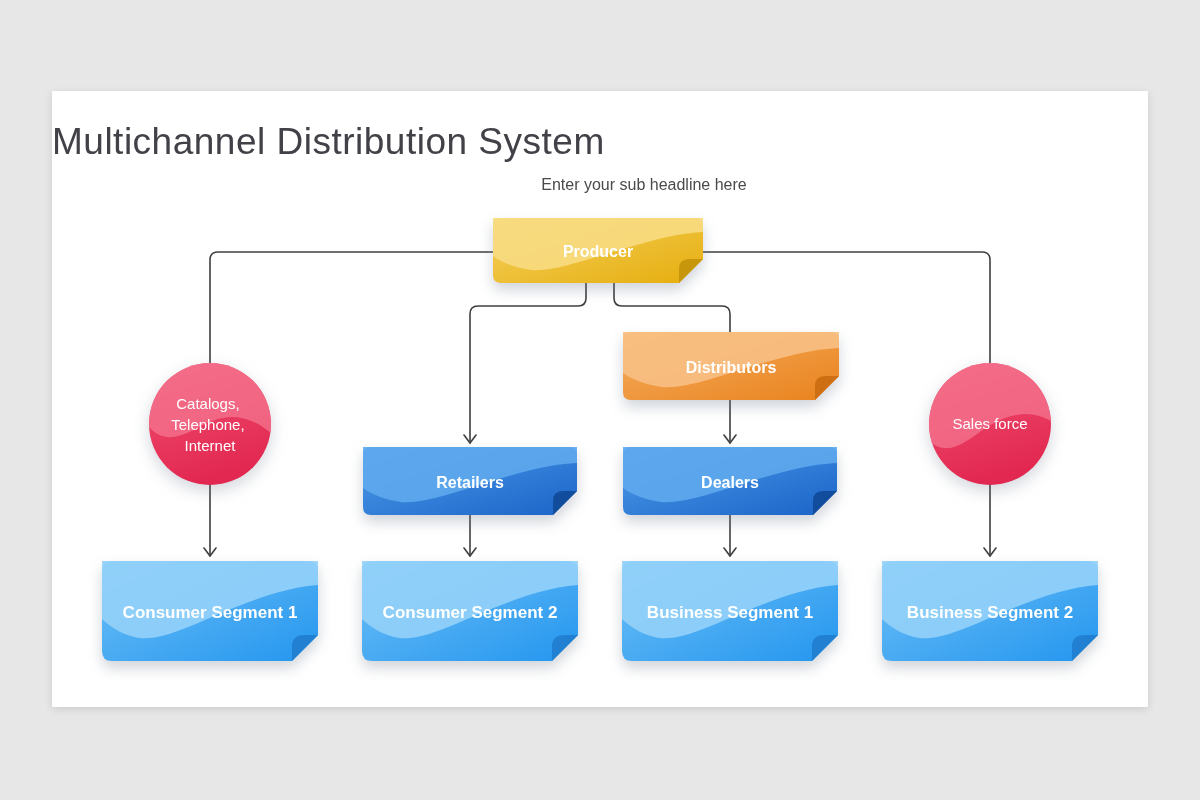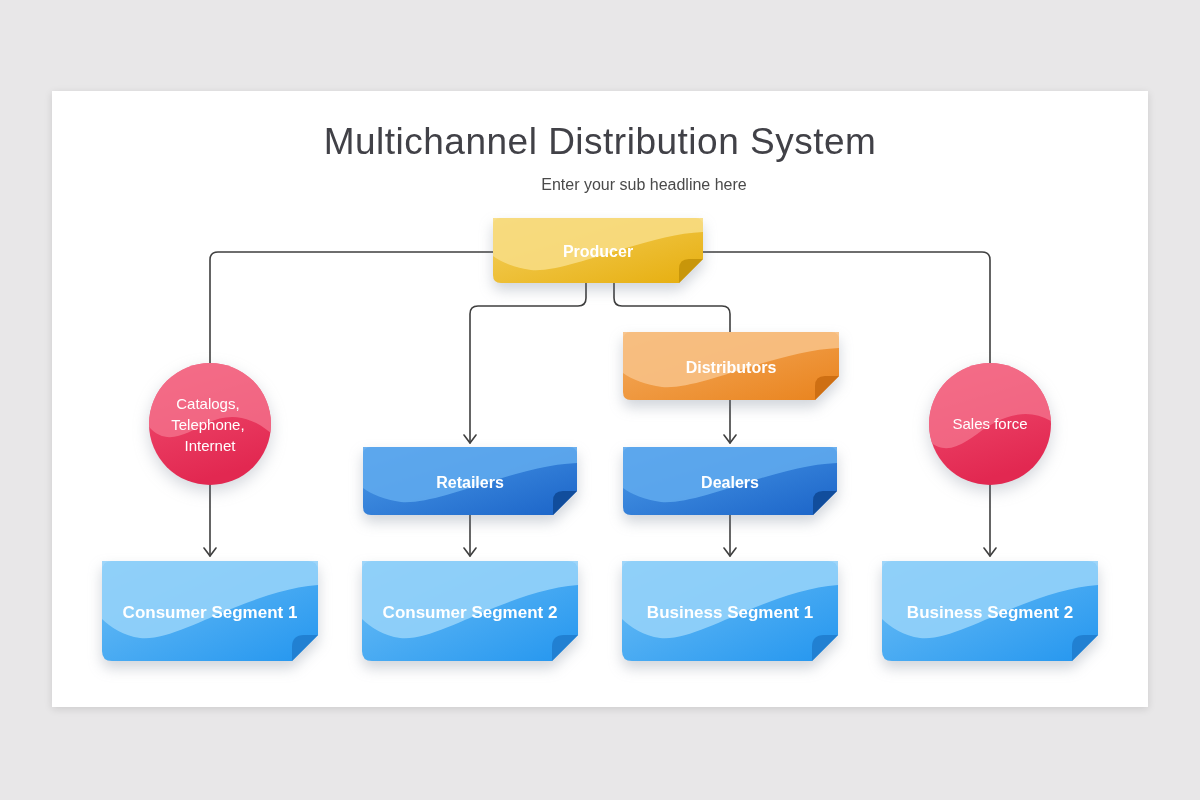--- a/index.html
+++ b/index.html
@@ -1,20 +1,20 @@
 <!DOCTYPE html>
 <html><head>
 <meta charset="utf-8">
 <style>
   * { margin:0; padding:0; box-sizing:border-box; }
   html,body { width:1200px; height:800px; font-family:"Liberation Sans", sans-serif; }
   .stage { position:relative; width:1200px; height:800px; background:#e8e7e8; overflow:hidden; }
   .slide { position:absolute; left:52px; top:91px; width:1096px; height:616px;
            background:#ffffff; box-shadow:0 2px 8px rgba(0,0,0,0.12); }
-  .title { position:absolute; left:0; top:30px; width:1096px; text-align:center;
+  .title { position:absolute; left:0; top:30px; width:1096px; text-align:left;
            font-size:37px; font-weight:400; color:#414147; letter-spacing:0.5px; }
   .subtitle { position:absolute; left:0; top:85px; width:1184px; text-align:center;
               font-size:16px; color:#4a4a4a; }
   svg.connectors { position:absolute; left:0; top:0; width:1096px; height:616px; }
   svg.node { position:absolute; overflow:visible;
              filter:drop-shadow(0 7px 7px rgba(110,120,140,0.32)); }
   svg.bubble { position:absolute; overflow:visible;
                filter:drop-shadow(0 6px 8px rgba(110,120,140,0.30)); }
   .node-label { font-family:"Liberation Sans", sans-serif; font-weight:700; fill:#ffffff; }
   .bubble-label { font-family:"Liberation Sans", sans-serif; font-weight:400; fill:#ffffff; }

